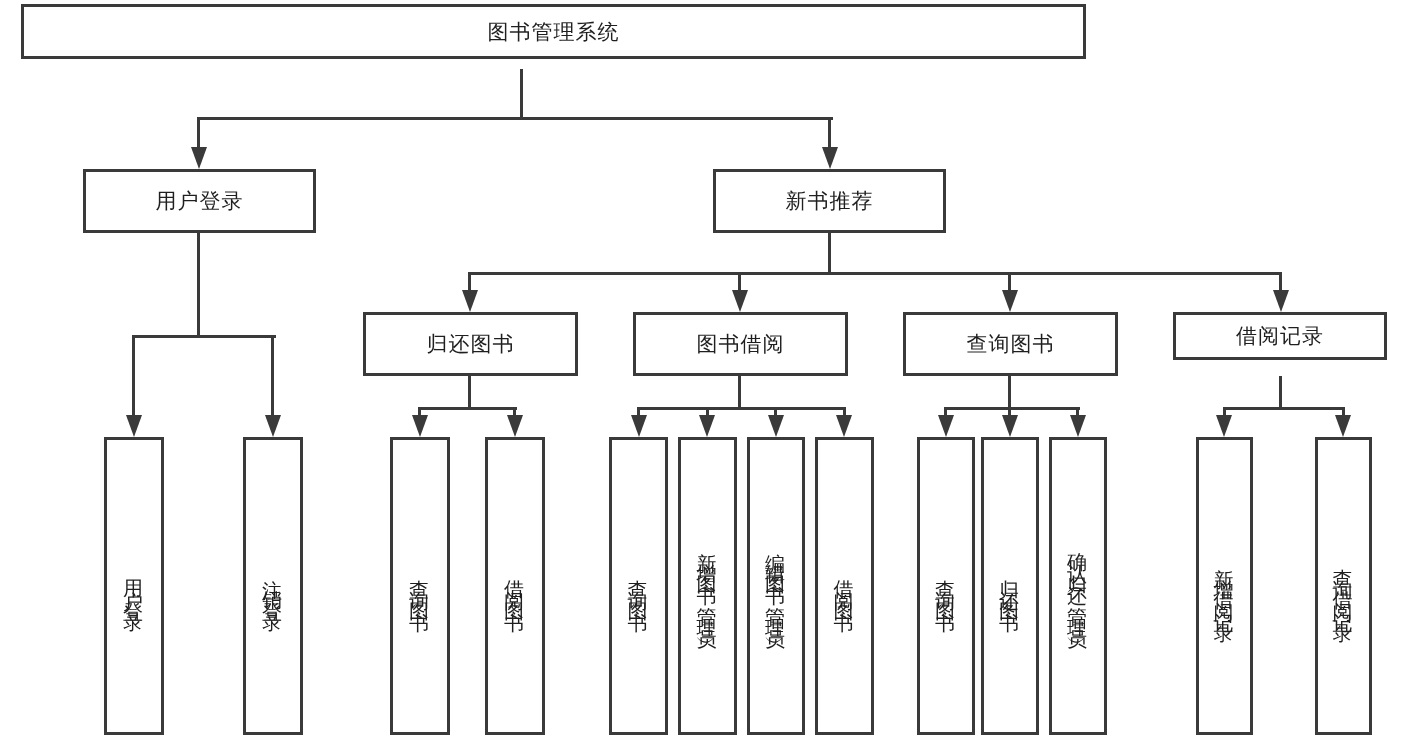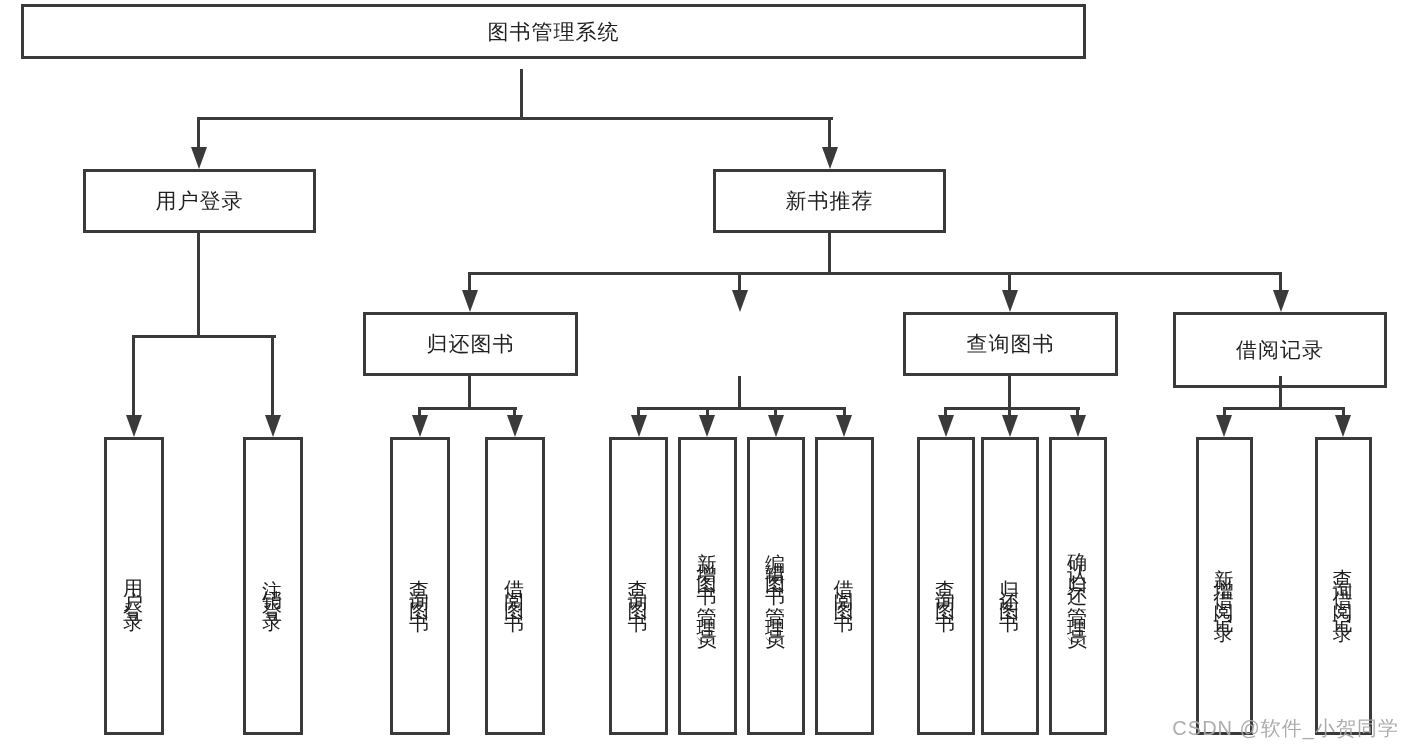--- a/index.html
+++ b/index.html
@@ -61,22 +61,23 @@
   <div class="vline" style="left:468px;top:272px;height:20px"></div>
   <div class="vline" style="left:738px;top:272px;height:20px"></div>
   <div class="vline" style="left:1008px;top:272px;height:20px"></div>
   <div class="vline" style="left:1279px;top:272px;height:20px"></div>
   <div class="arrow" style="left:462px;top:290px"></div>
   <div class="arrow" style="left:732px;top:290px"></div>
   <div class="arrow" style="left:1002px;top:290px"></div>
   <div class="arrow" style="left:1273px;top:290px"></div>
 
   <div class="box" style="left:363px;top:312px;width:215px;height:64px">归还图书</div>
+  <div class="box" style="left:633px;top:312px;width:215px;height:64px">图书借阅</div>
   <div class="box" style="left:903px;top:312px;width:215px;height:64px">查询图书</div>
-  <div class="box" style="left:1173px;top:312px;width:214px;height:76px">借阅记录</div>
+  <div class="box" style="left:1173px;top:312px;width:214px;height:48px">借阅记录</div>
 
   <div class="vline" style="left:468px;top:376px;height:34px"></div>
   <div class="hline" style="left:418px;top:407px;width:99px"></div>
   <div class="vline" style="left:418px;top:407px;height:10px"></div>
   <div class="vline" style="left:513px;top:407px;height:10px"></div>
   <div class="arrow" style="left:412px;top:415px"></div>
   <div class="arrow" style="left:507px;top:415px"></div>
 
   <div class="vline" style="left:738px;top:376px;height:34px"></div>
   <div class="hline" style="left:637px;top:407px;width:209px"></div>
@@ -116,15 +117,14 @@
   <div class="box vbox" style="left:747px;top:437px;width:58px;height:298px">编辑图书（管理员）</div>
   <div class="box vbox" style="left:815px;top:437px;width:59px;height:298px">借阅图书</div>
 
   <div class="box vbox" style="left:917px;top:437px;width:58px;height:298px">查询图书</div>
   <div class="box vbox" style="left:981px;top:437px;width:58px;height:298px">归还图书</div>
   <div class="box vbox" style="left:1049px;top:437px;width:58px;height:298px">确认归还（管理员）</div>
 
   <div class="box vbox" style="left:1196px;top:437px;width:57px;height:298px">新增借阅记录</div>
   <div class="box vbox" style="left:1315px;top:437px;width:57px;height:298px">查询借阅记录</div>
 
-  <div class="watermark">CSDN @软件_小贺同学</div>
 
 </div>
 
 </body></html>

